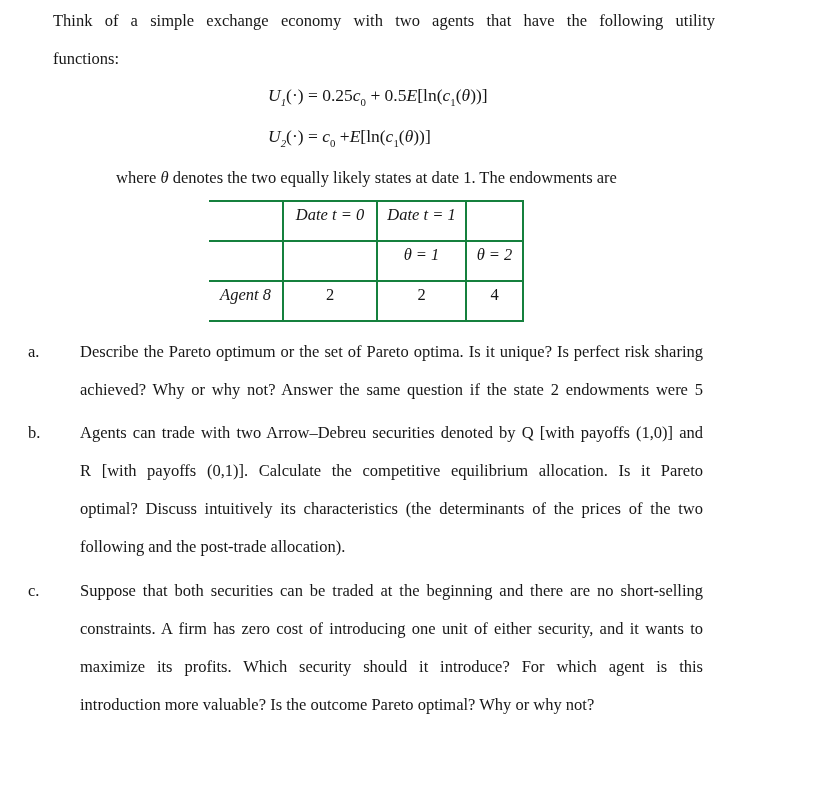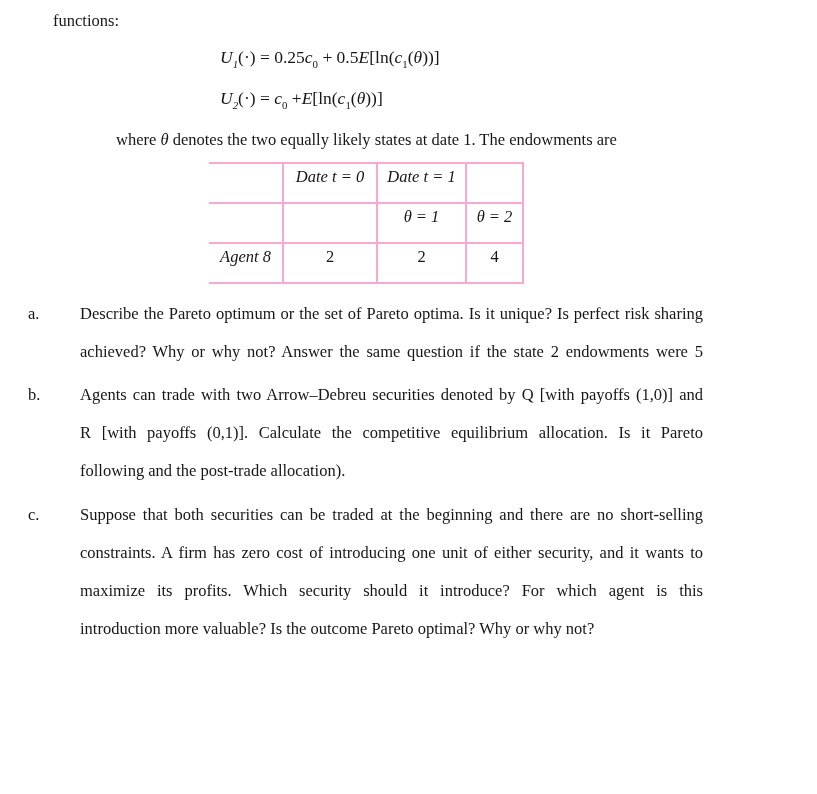--- a/index.html
+++ b/index.html
@@ -12,31 +12,31 @@
     font-family: "Liberation Serif", "DejaVu Serif", serif;
     font-size: 16.5px;
     box-sizing: border-box;
     padding-top: 2px;
     overflow: hidden;
   }
   .line { line-height: 38px; }
   .jfull { text-align: justify; text-align-last: justify; }
   .intro { margin: 0 102px 0 53px; }
   .equations { margin-left: 220px; font-size: 17.5px; }
-  .equation { line-height: 34px; white-space: nowrap; }
+  .equation { line-height: 34px; white-space: nowrap; margin-left: 48px; }
   .equation sub { font-size: 0.62em; }
   .vi { font-style: italic; }
   .where { margin-left: 116px; margin-right: 60px; line-height: 38px; }
   table.endow {
     border-collapse: collapse;
     table-layout: fixed;
     margin: 3px 0 0 209px;
   }
   table.endow td {
-    border: 2px solid #f9a8d4;
+    border: 2px solid #15803d;
     height: 40px;
     box-sizing: border-box;
     vertical-align: top;
     text-align: center;
     padding: 3px 2px 0 2px;
     font-size: 16.5px;
   }
   table.endow td.noleft { border-left: none; }
   table.endow td.hdr, table.endow td.lbl { font-style: italic; }
   .questions { margin-top: 11px; }
@@ -44,20 +44,21 @@
   #q-b { margin-top: 5px; }
   #q-c { margin-top: 6px; }
   .qmarker { position: absolute; left: 28px; top: 0; line-height: 38px; }
 </style>
 </head>
 <body>
 
 <div class="page">
 
   <div class="intro">
+    <div class="line jfull">Think of a simple exchange economy with two agents that have the following utility</div>
     <div class="line">functions:</div>
   </div>
 
   <div class="equations">
     <div class="equation"><span class="vi">U</span><sub class="vi">1</sub><span>(·) = 0.25</span><span class="vi">c</span><sub>0</sub><span> + 0.5</span><span class="vi">E</span><span>[ln(</span><span class="vi">c</span><sub>1</sub><span>(</span><span class="vi">θ</span><span>))]</span></div>
     <div class="equation"><span class="vi">U</span><sub class="vi">2</sub><span>(·) = </span><span class="vi">c</span><sub>0</sub><span> +</span><span class="vi">E</span><span>[ln(</span><span class="vi">c</span><sub>1</sub><span>(</span><span class="vi">θ</span><span>))]</span></div>
   </div>
 
   <div class="where"><span>where </span><span class="vi">θ</span><span> denotes the two equally likely states at date 1. The endowments are</span></div>
 
@@ -95,20 +96,21 @@
     <div class="qitem" id="q-a">
       <span class="qmarker">a.</span>
       <div class="line jfull">Describe the Pareto optimum or the set of Pareto optima. Is it unique? Is perfect risk sharing</div>
       <div class="line jfull">achieved? Why or why not? Answer the same question if the state 2 endowments were 5</div>
     </div>
 
     <div class="qitem" id="q-b">
       <span class="qmarker">b.</span>
       <div class="line jfull">Agents can trade with two Arrow–Debreu securities denoted by Q [with payoffs (1,0)] and</div>
       <div class="line jfull">R [with payoffs (0,1)]. Calculate the competitive equilibrium allocation. Is it Pareto</div>
+      <div class="line jfull">optimal? Discuss intuitively its characteristics (the determinants of the prices of the two</div>
       <div class="line">following and the post-trade allocation).</div>
     </div>
 
     <div class="qitem" id="q-c">
       <span class="qmarker">c.</span>
       <div class="line jfull">Suppose that both securities can be traded at the beginning and there are no short-selling</div>
       <div class="line jfull">constraints. A firm has zero cost of introducing one unit of either security, and it wants to</div>
       <div class="line jfull">maximize its profits. Which security should it introduce? For which agent is this</div>
       <div class="line">introduction more valuable? Is the outcome Pareto optimal? Why or why not?</div>
     </div>

